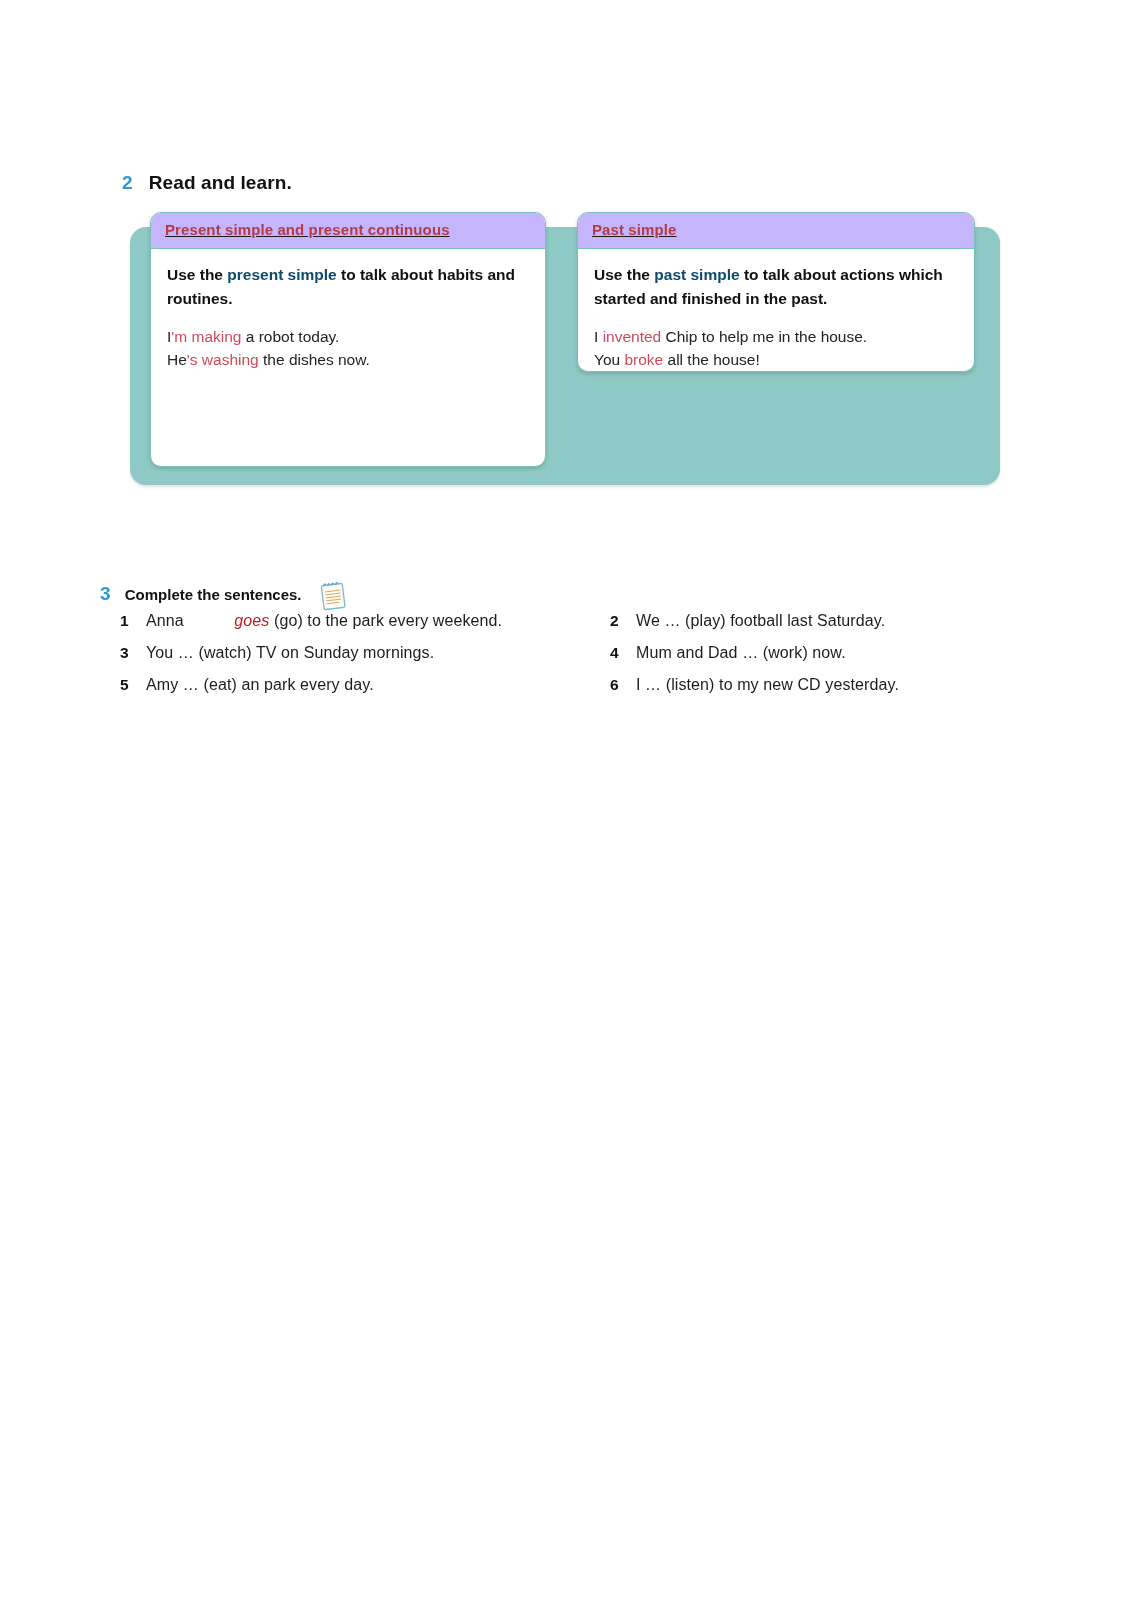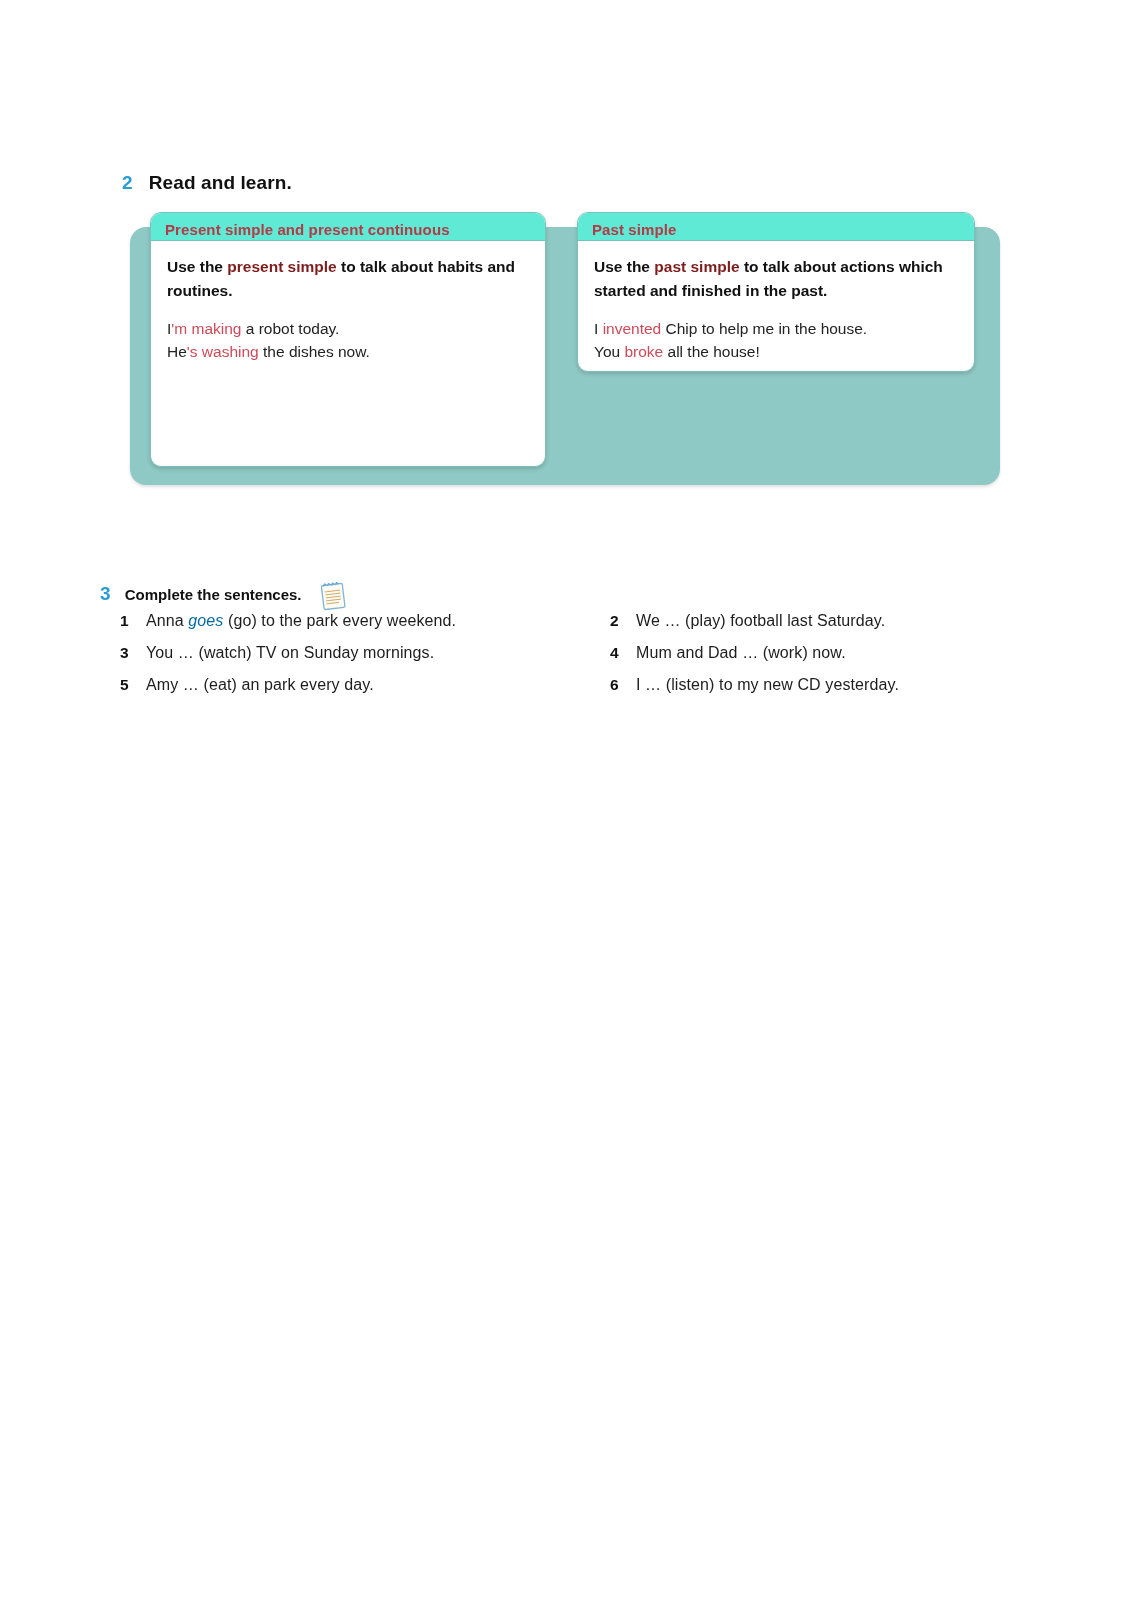--- a/index.html
+++ b/index.html
@@ -65,23 +65,24 @@
     width: 394px;
     height: 253px;
   }
   .gcard-right {
     left: 577px;
     top: 212px;
     width: 396px;
     height: 158px;
   }
   .gcard-header {
-    background: #5eead4;
+    background: #c4b5fd;
     border-bottom: 1.6px solid #7cc0bd;
-    padding: 8px 14px 1px 14px;
+    padding: 8px 14px 9px 14px;
+    text-decoration: underline;
   }
   .gcard-header-title {
     font-size: 15px;
     font-weight: bold;
     color: #b43a47;
     letter-spacing: 0.1px;
   }
   .gcard-body {
     padding: 14px 16px 10px 16px;
   }
@@ -94,21 +95,21 @@
   }
   .example {
     font-size: 15.5px;
     font-weight: normal;
     line-height: 1.5;
     color: #222222;
     margin: 0 0 15px 0;
   }
   .example:last-child { margin-bottom: 0; }
   .hl {
-    color: #7f1d1d;
+    color: #0c4a6e;
     font-weight: bold;
     text-align: right;
   }
   .hl-light {
     color: #cf4a58;
     font-weight: normal;
   }
 
   
   .ex3-heading {
@@ -155,23 +156,24 @@
     color: #111111;
     width: 26px;
     flex: 0 0 26px;
   }
   .stext {
     font-size: 16px;
     color: #1d1d1d;
     letter-spacing: 0.1px;
   }
   .answer {
-    color: #0369a1;
+    color: #b91c1c;
     font-style: italic;
     font-weight: normal;
+    margin-left: 46px;
   }
 </style>
 </head>
 <body>
 
 <div class="ex2-heading">
   <span class="ex-num">2</span>
   <span class="ex-title">Read and learn.</span>
 </div>
 

